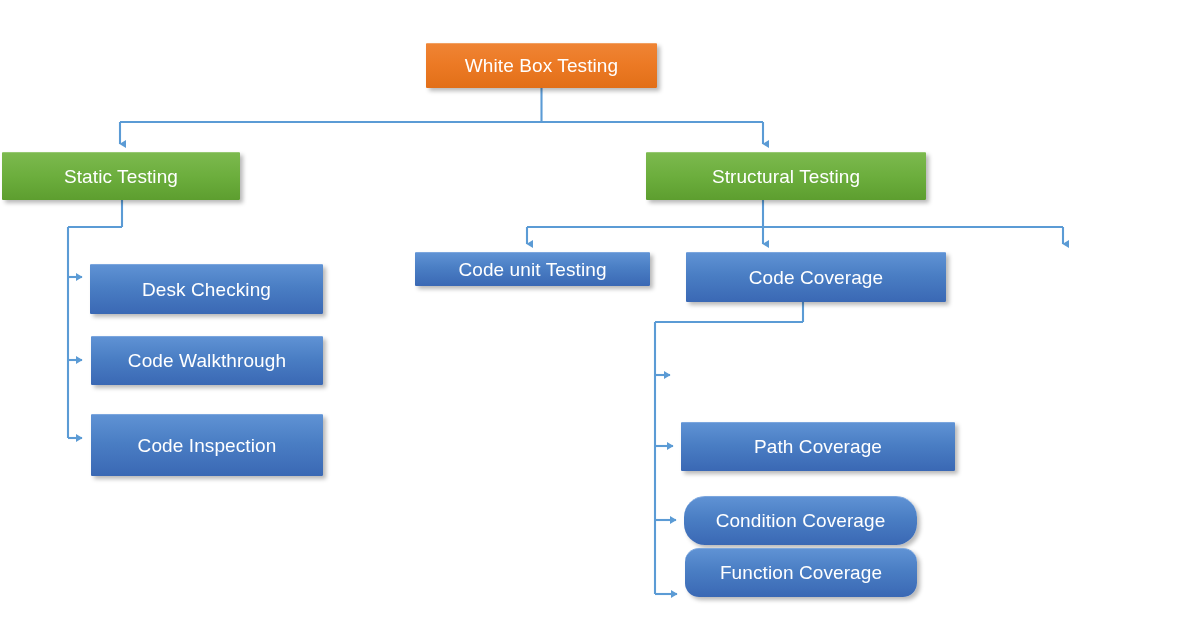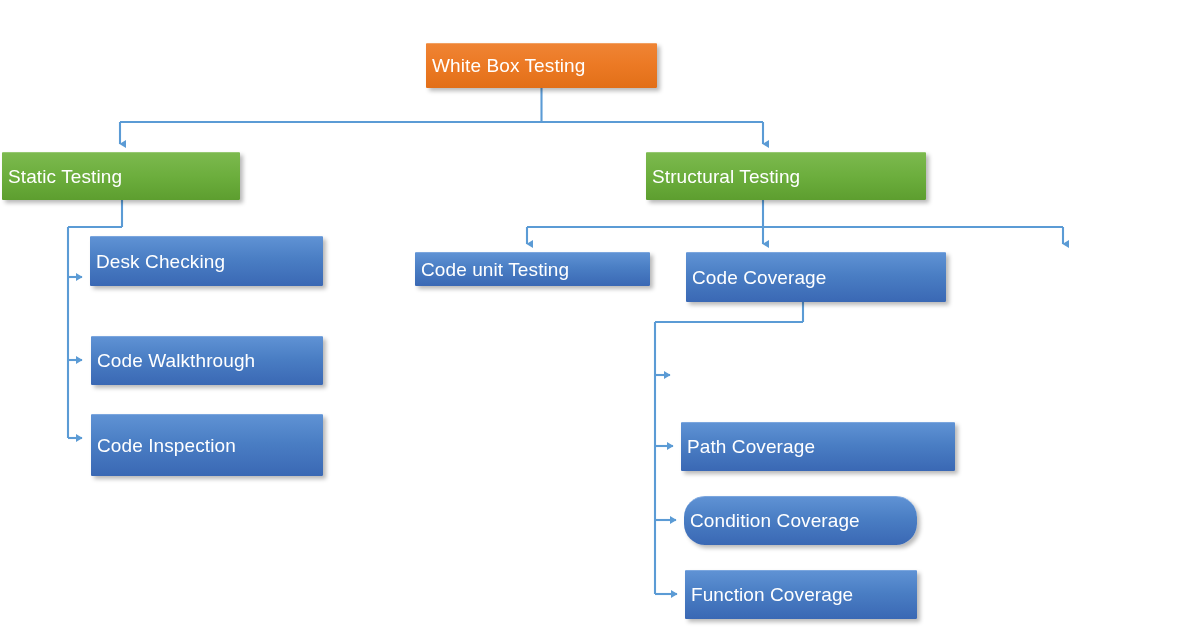--- a/index.html
+++ b/index.html
@@ -25,20 +25,21 @@
     width: 1200px;
     height: 630px;
     pointer-events: none;
   }
   .node {
     position: absolute;
     box-sizing: border-box;
     display: flex;
     align-items: center;
     justify-content: center;
+    text-align: center;
     color: #ffffff;
     font-size: 19px;
     font-weight: 400;
     letter-spacing: 0.1px;
     line-height: 1.15;
     border-radius: 1px;
     box-shadow: 3px 3px 4px rgba(0,0,0,0.28);
     padding: 0 6px;
     z-index: 2;
   }
@@ -112,21 +113,21 @@
   </div>
 
   <div class="node level1" style="left:2px; top:152px; width:238px; height:48px;">
     <span class="label">Static Testing</span>
   </div>
 
   <div class="node level1" style="left:646px; top:152px; width:280px; height:48px;">
     <span class="label">Structural Testing</span>
   </div>
 
-  <div class="node level2" style="left:90px; top:236px; width:233px; height:50px;">
+  <div class="node level2" style="left:90px; top:264px; width:233px; height:50px;">
     <span class="label">Desk Checking</span>
   </div>
 
   <div class="node level2" style="left:91px; top:336px; width:232px; height:49px;">
     <span class="label">Code Walkthrough</span>
   </div>
 
   <div class="node level2" style="left:91px; top:414px; width:232px; height:62px;">
     <span class="label">Code Inspection</span>
   </div>
@@ -142,18 +143,18 @@
 
 
   <div class="node level3" style="left:681px; top:422px; width:274px; height:49px;">
     <span class="label">Path Coverage</span>
   </div>
 
   <div class="node level3" style="left:684px; top:496px; width:233px; height:49px;border-radius:21px;">
     <span class="label">Condition Coverage</span>
   </div>
 
-  <div class="node level3" style="left:685px; top:570px; width:232px; height:49px;">
+  <div class="node level3" style="left:685px; top:548px; width:232px; height:49px;border-radius:14px;">
     <span class="label">Function Coverage</span>
   </div>
 
 
 </div>
 
 </body></html>

